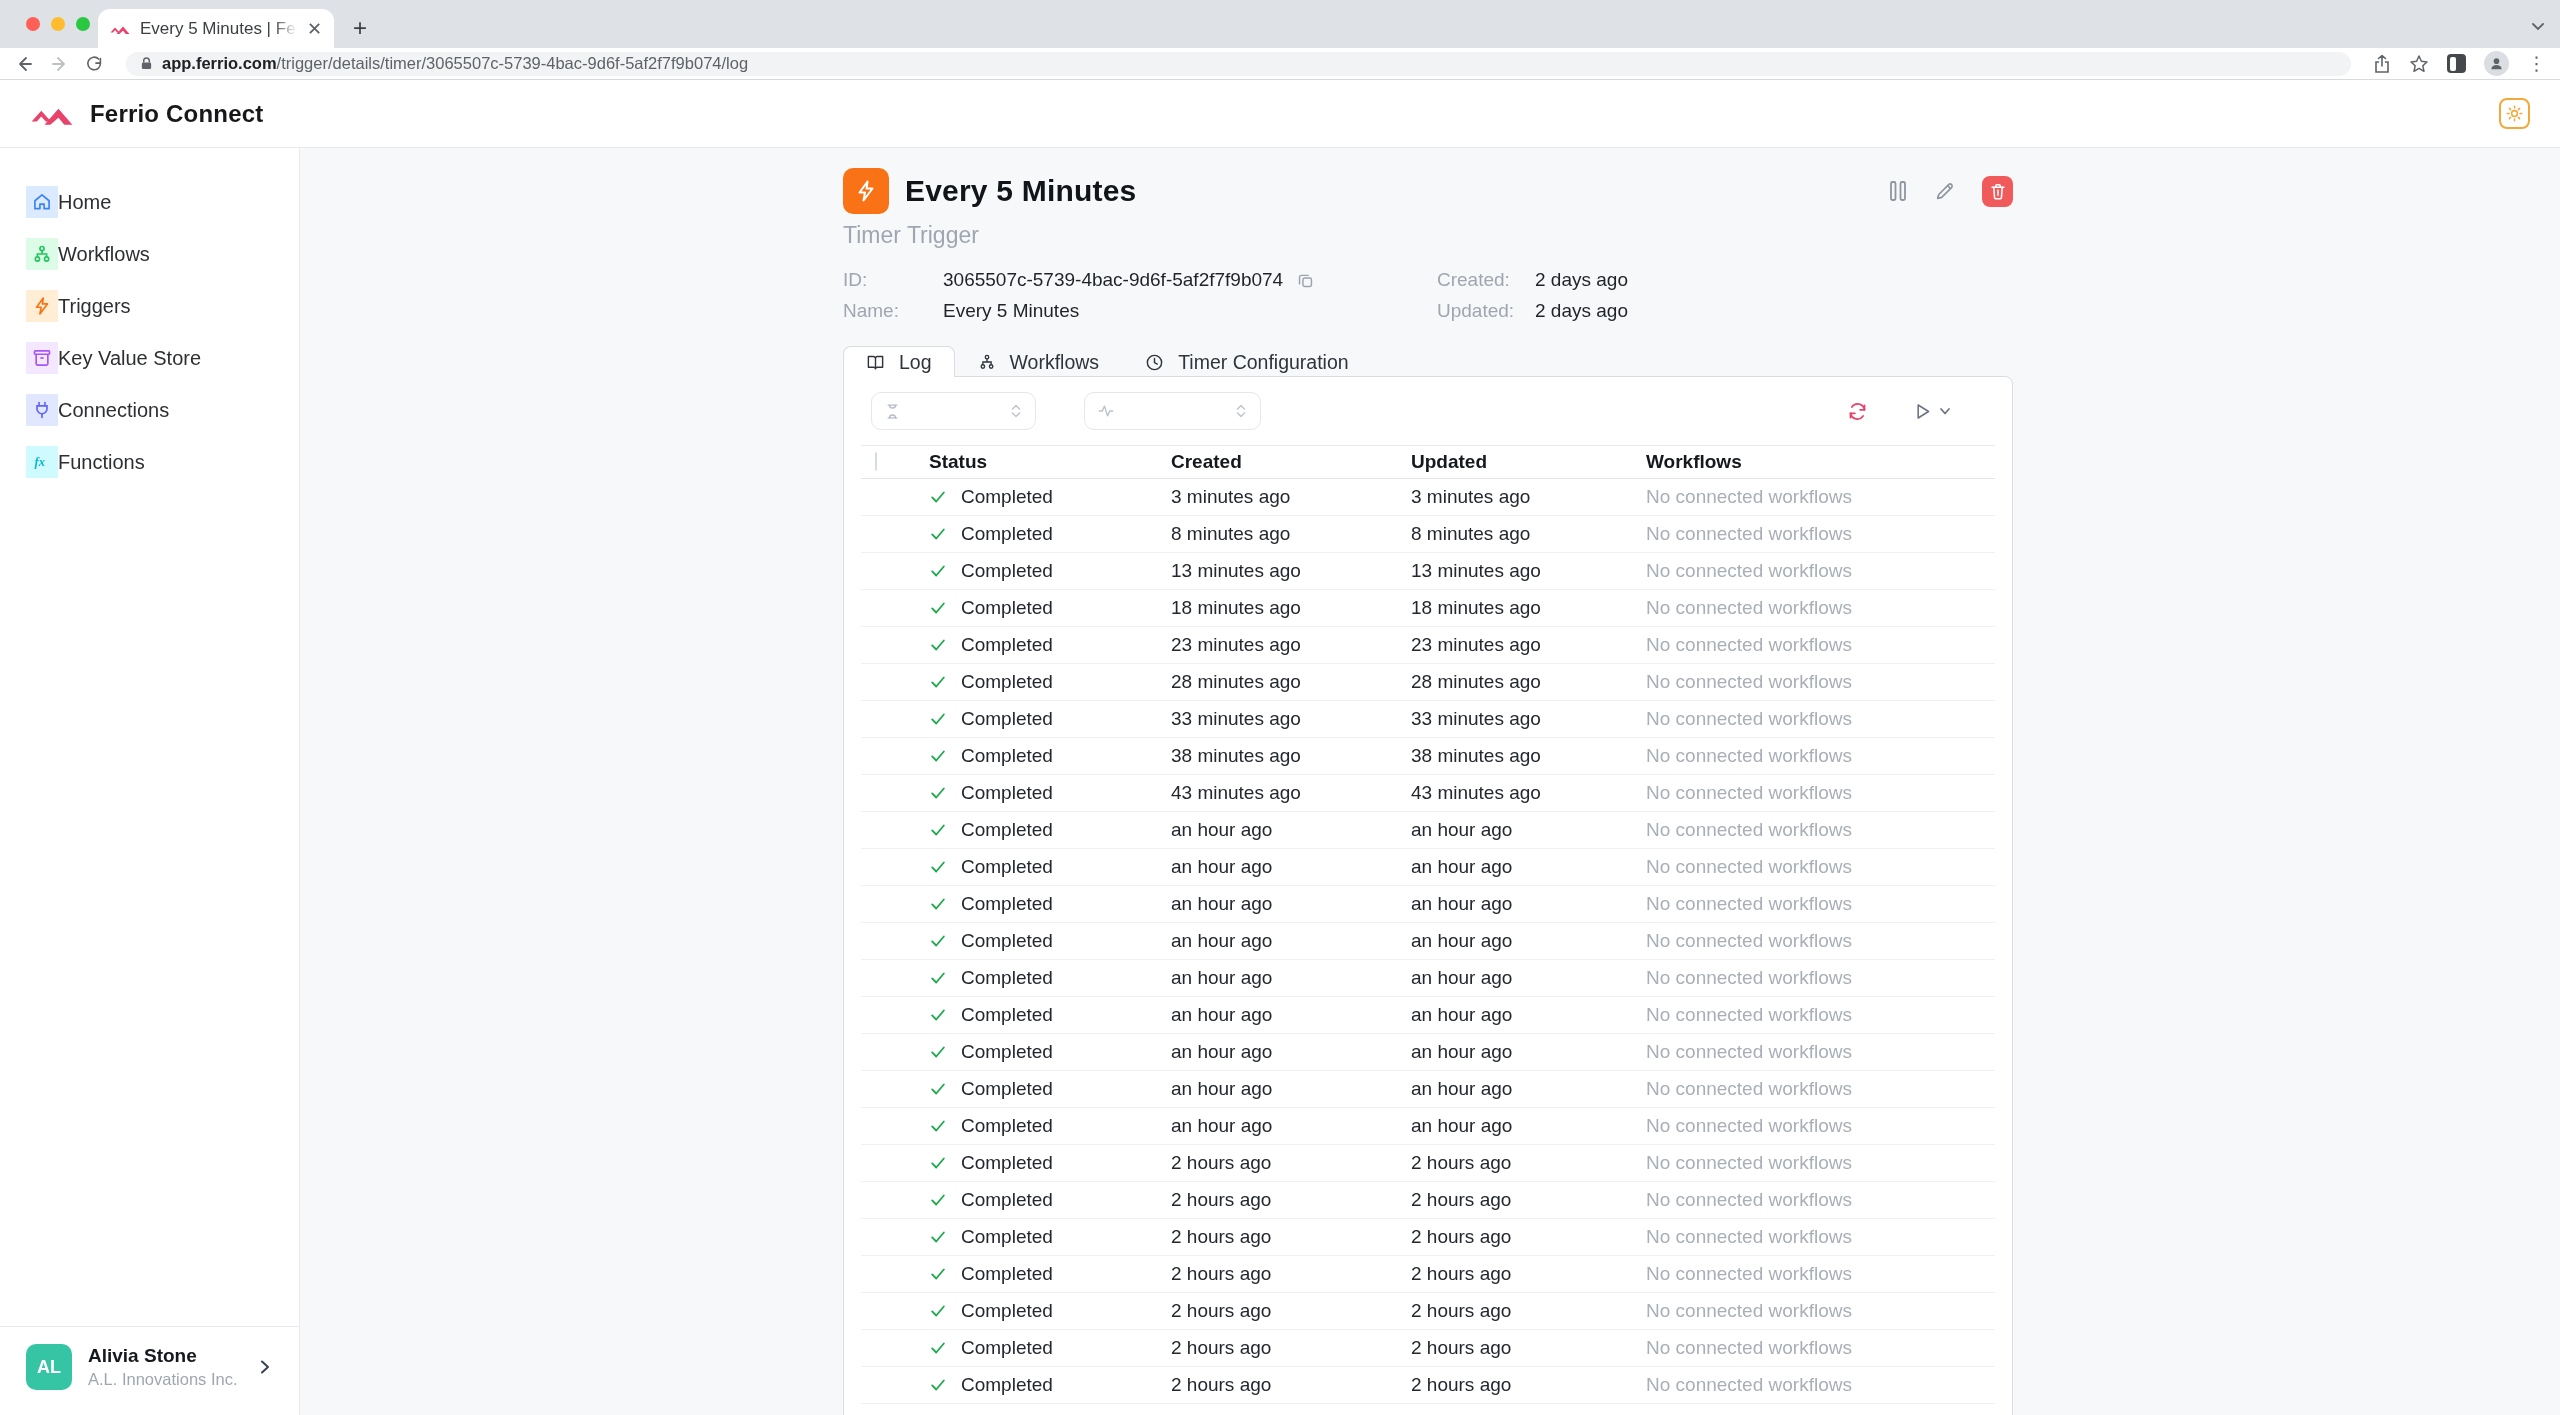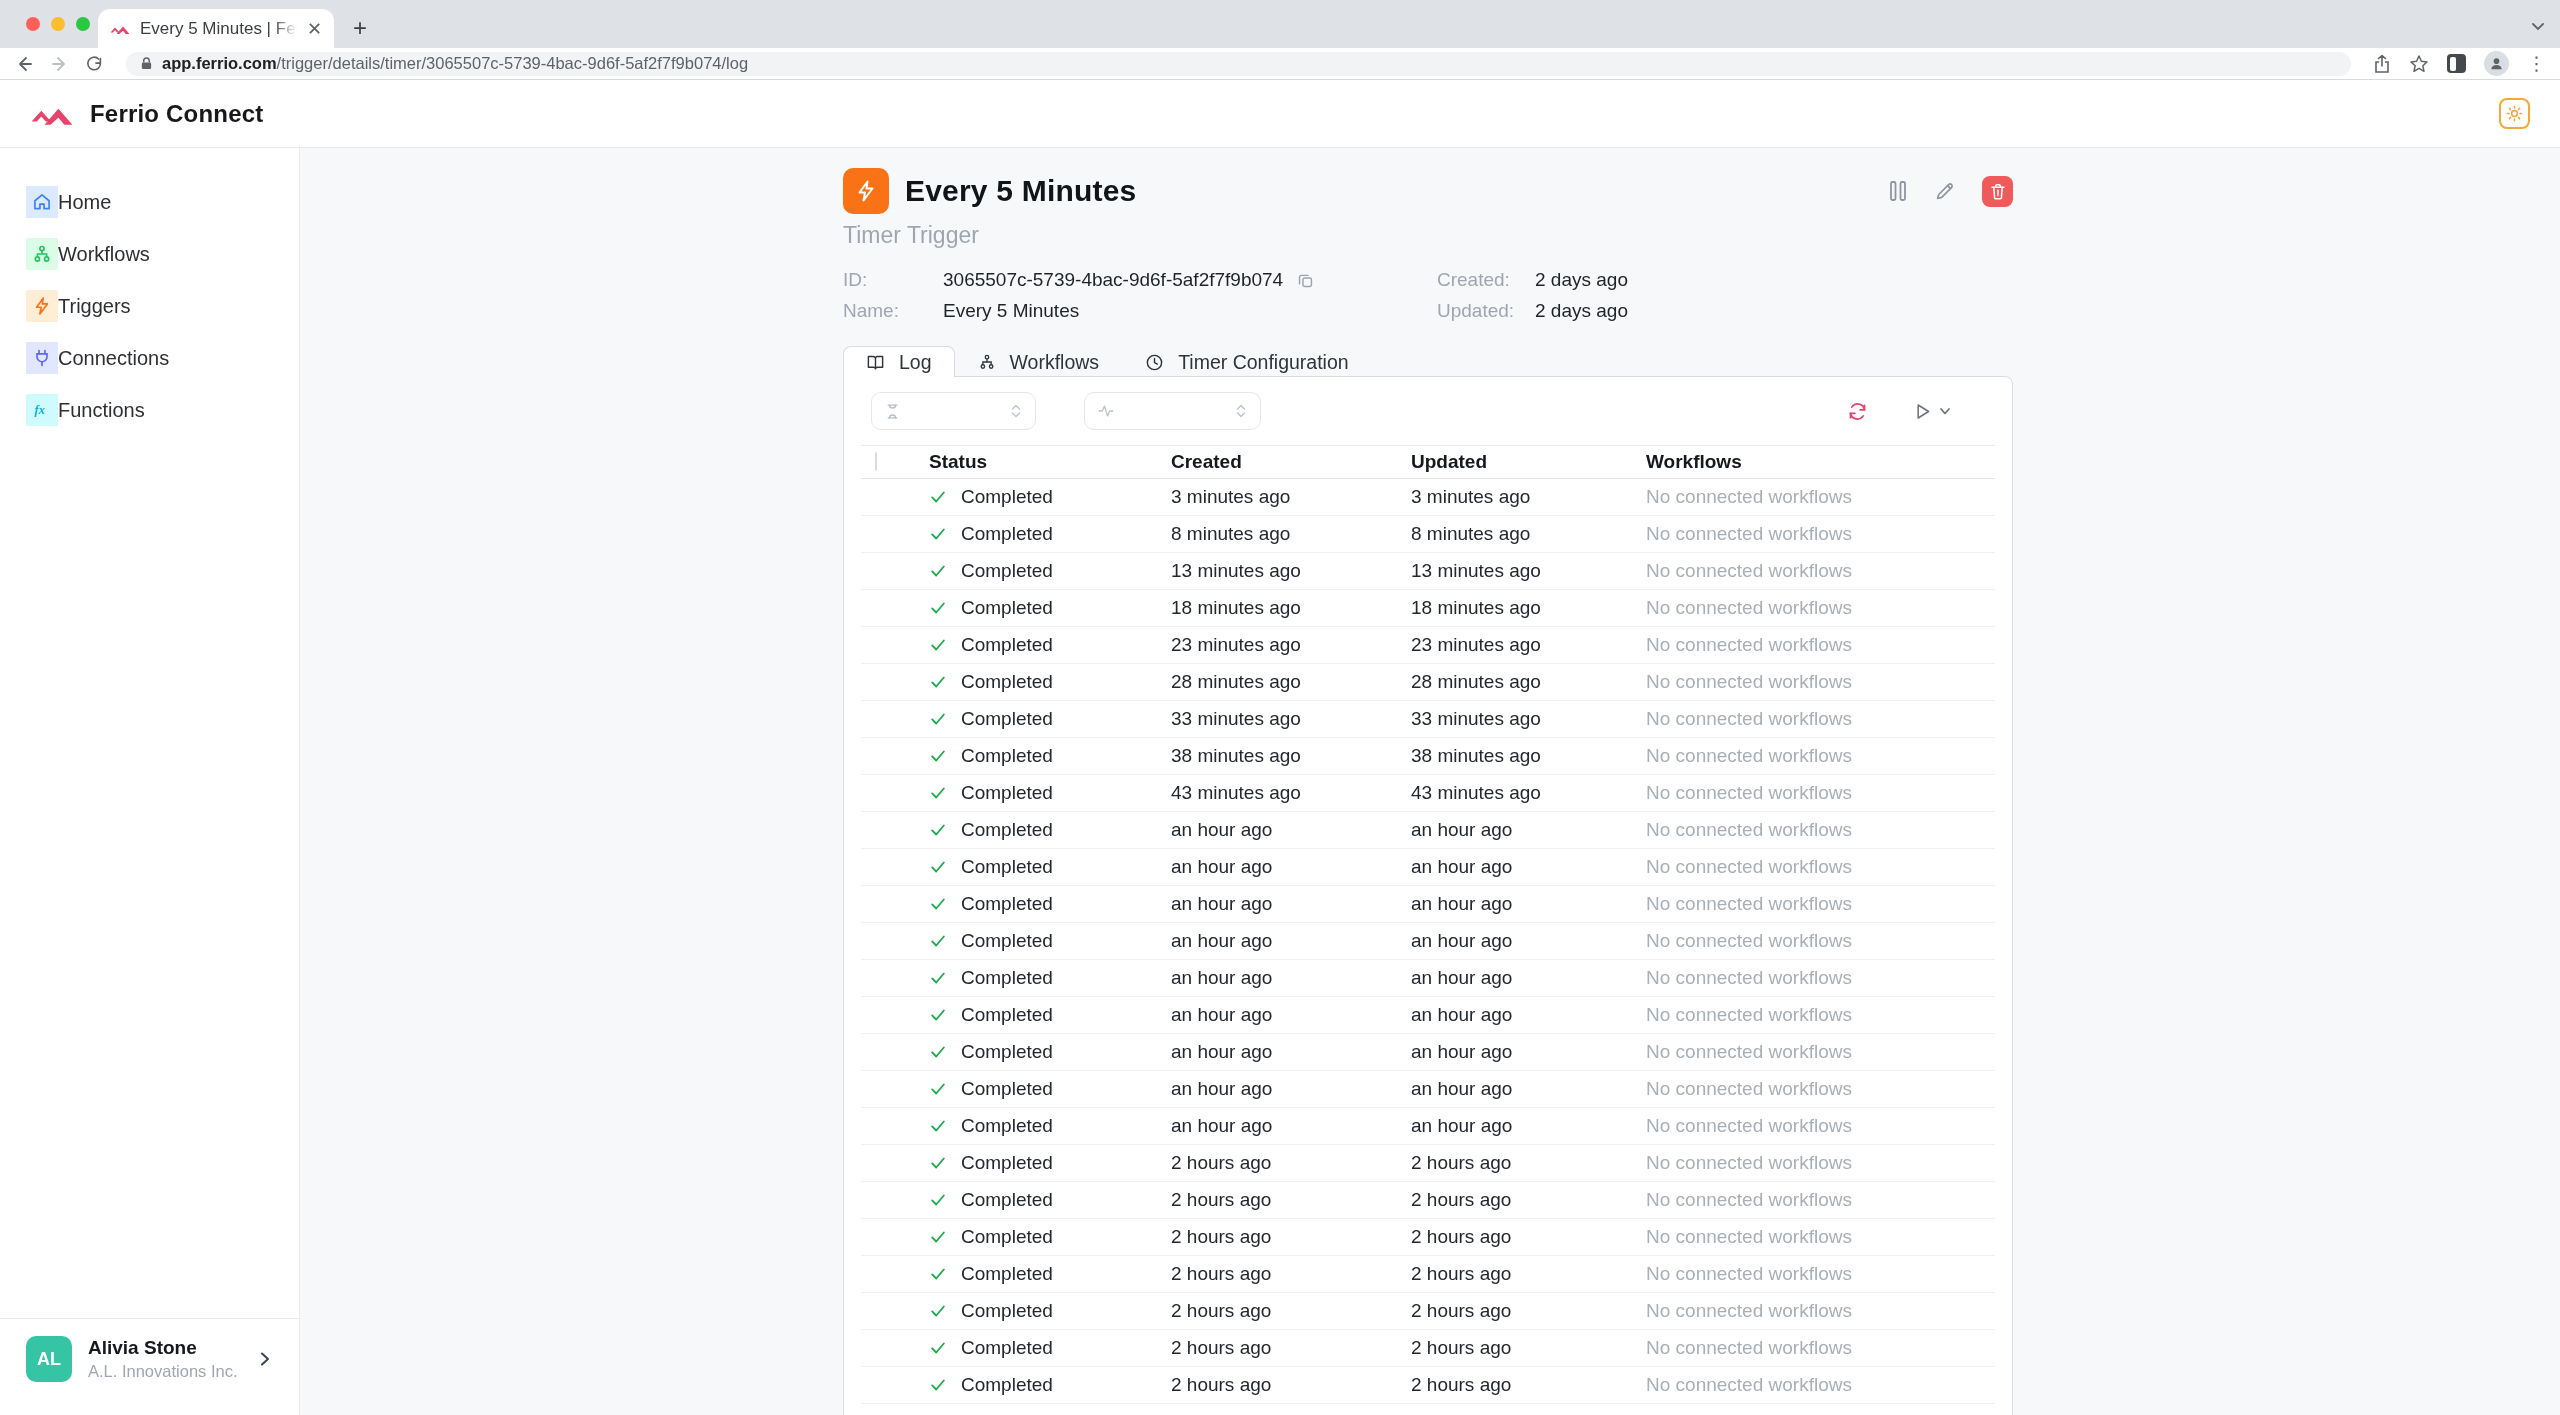--- a/index.html
+++ b/index.html
@@ -40,21 +40,21 @@
   .theme-btn { margin-left:auto; width:31px; height:31px; border:2px solid #F2A93B; border-radius:8px; background:#fff;
                display:flex; align-items:center; justify-content:center; color:#F2A93B; }
 
   
   .appbody { display:flex; height:1267px; }
   .sidebar { width:300px; background:#fff; border-right:1px solid #E8EAED; position:relative; flex:none; }
   .nav { padding-top:28px; }
   .nav-item { height:52px; display:flex; align-items:center; padding:0 26px; cursor:default; }
   .iconbox { width:32px; height:32px; border-radius:1px; display:flex; align-items:center; justify-content:center; flex:none; }
   .nav-label { font-size:20px; color:#2D2F33; }
-  .userblock { position:absolute; left:0; right:0; bottom:16px; border-top:1px solid #E8EAED; padding:17px 26px; display:flex; align-items:center; gap:16px; background:#fff; }
+  .userblock { position:absolute; left:0; right:0; bottom:8px; border-top:1px solid #E8EAED; padding:17px 26px; display:flex; align-items:center; gap:16px; background:#fff; }
   .useravatar { width:46px; height:46px; border-radius:10px; background:#35C4A4; color:#fff; font-size:18px; font-weight:600;
                 display:flex; align-items:center; justify-content:center; flex:none; }
   .username { font-size:19px; font-weight:600; color:#15181D; }
   .usercompany { font-size:16.5px; color:#A0A6B0; margin-top:3px; }
   .user-chev { margin-left:auto; color:#374151; }
 
   .main { flex:1; background:#F7F8F9; overflow:hidden; }
   .content { width:1170px; margin-left:543px; padding-top:20px; }
 
   
@@ -227,20 +227,32 @@
       </div>
       <div class="nav-item">
         <span class="iconbox" style="background: rgb(255, 237, 213); color: rgb(249, 115, 22);">
             <svg width="20" height="20" viewBox="0 0 24 24">
               <path d="M13.5 2.5 L5.5 13.5 H11 L9.5 21.5 L18.5 9.5 H12.5 Z" stroke="currentColor" stroke-width="2" fill="none" stroke-linejoin="round"></path>
             </svg>
           </span>
         <span class="nav-label">Triggers</span>
       </div>
       <div class="nav-item">
+        <span class="iconbox" style="background: rgb(243, 232, 255); color: rgb(168, 85, 247);">
+            <svg width="20" height="20" viewBox="0 0 24 24">
+              <g stroke="currentColor" stroke-width="2" fill="none">
+                <rect x="3" y="3.5" width="18" height="4" rx="1"></rect>
+                <path d="M5 7.5 V19 a1.5 1.5 0 0 0 1.5 1.5 H17.5 A1.5 1.5 0 0 0 19 19 V7.5"></path>
+                <path d="M10 12 H14"></path>
+              </g>
+            </svg>
+          </span>
+        <span class="nav-label">Key Value Store</span>
+      </div>
+      <div class="nav-item">
         <span class="iconbox" style="background: rgb(224, 231, 255); color: rgb(99, 102, 241);">
             <svg width="20" height="20" viewBox="0 0 24 24">
               <g stroke="currentColor" stroke-width="2" fill="none" stroke-linecap="round">
                 <path d="M8.5 3 V7"></path>
                 <path d="M15.5 3 V7"></path>
                 <path d="M6 7 H18 V10.5 a6 6 0 0 1 -12 0 Z"></path>
                 <path d="M12 16.5 V21"></path>
               </g>
             </svg>
           </span>

